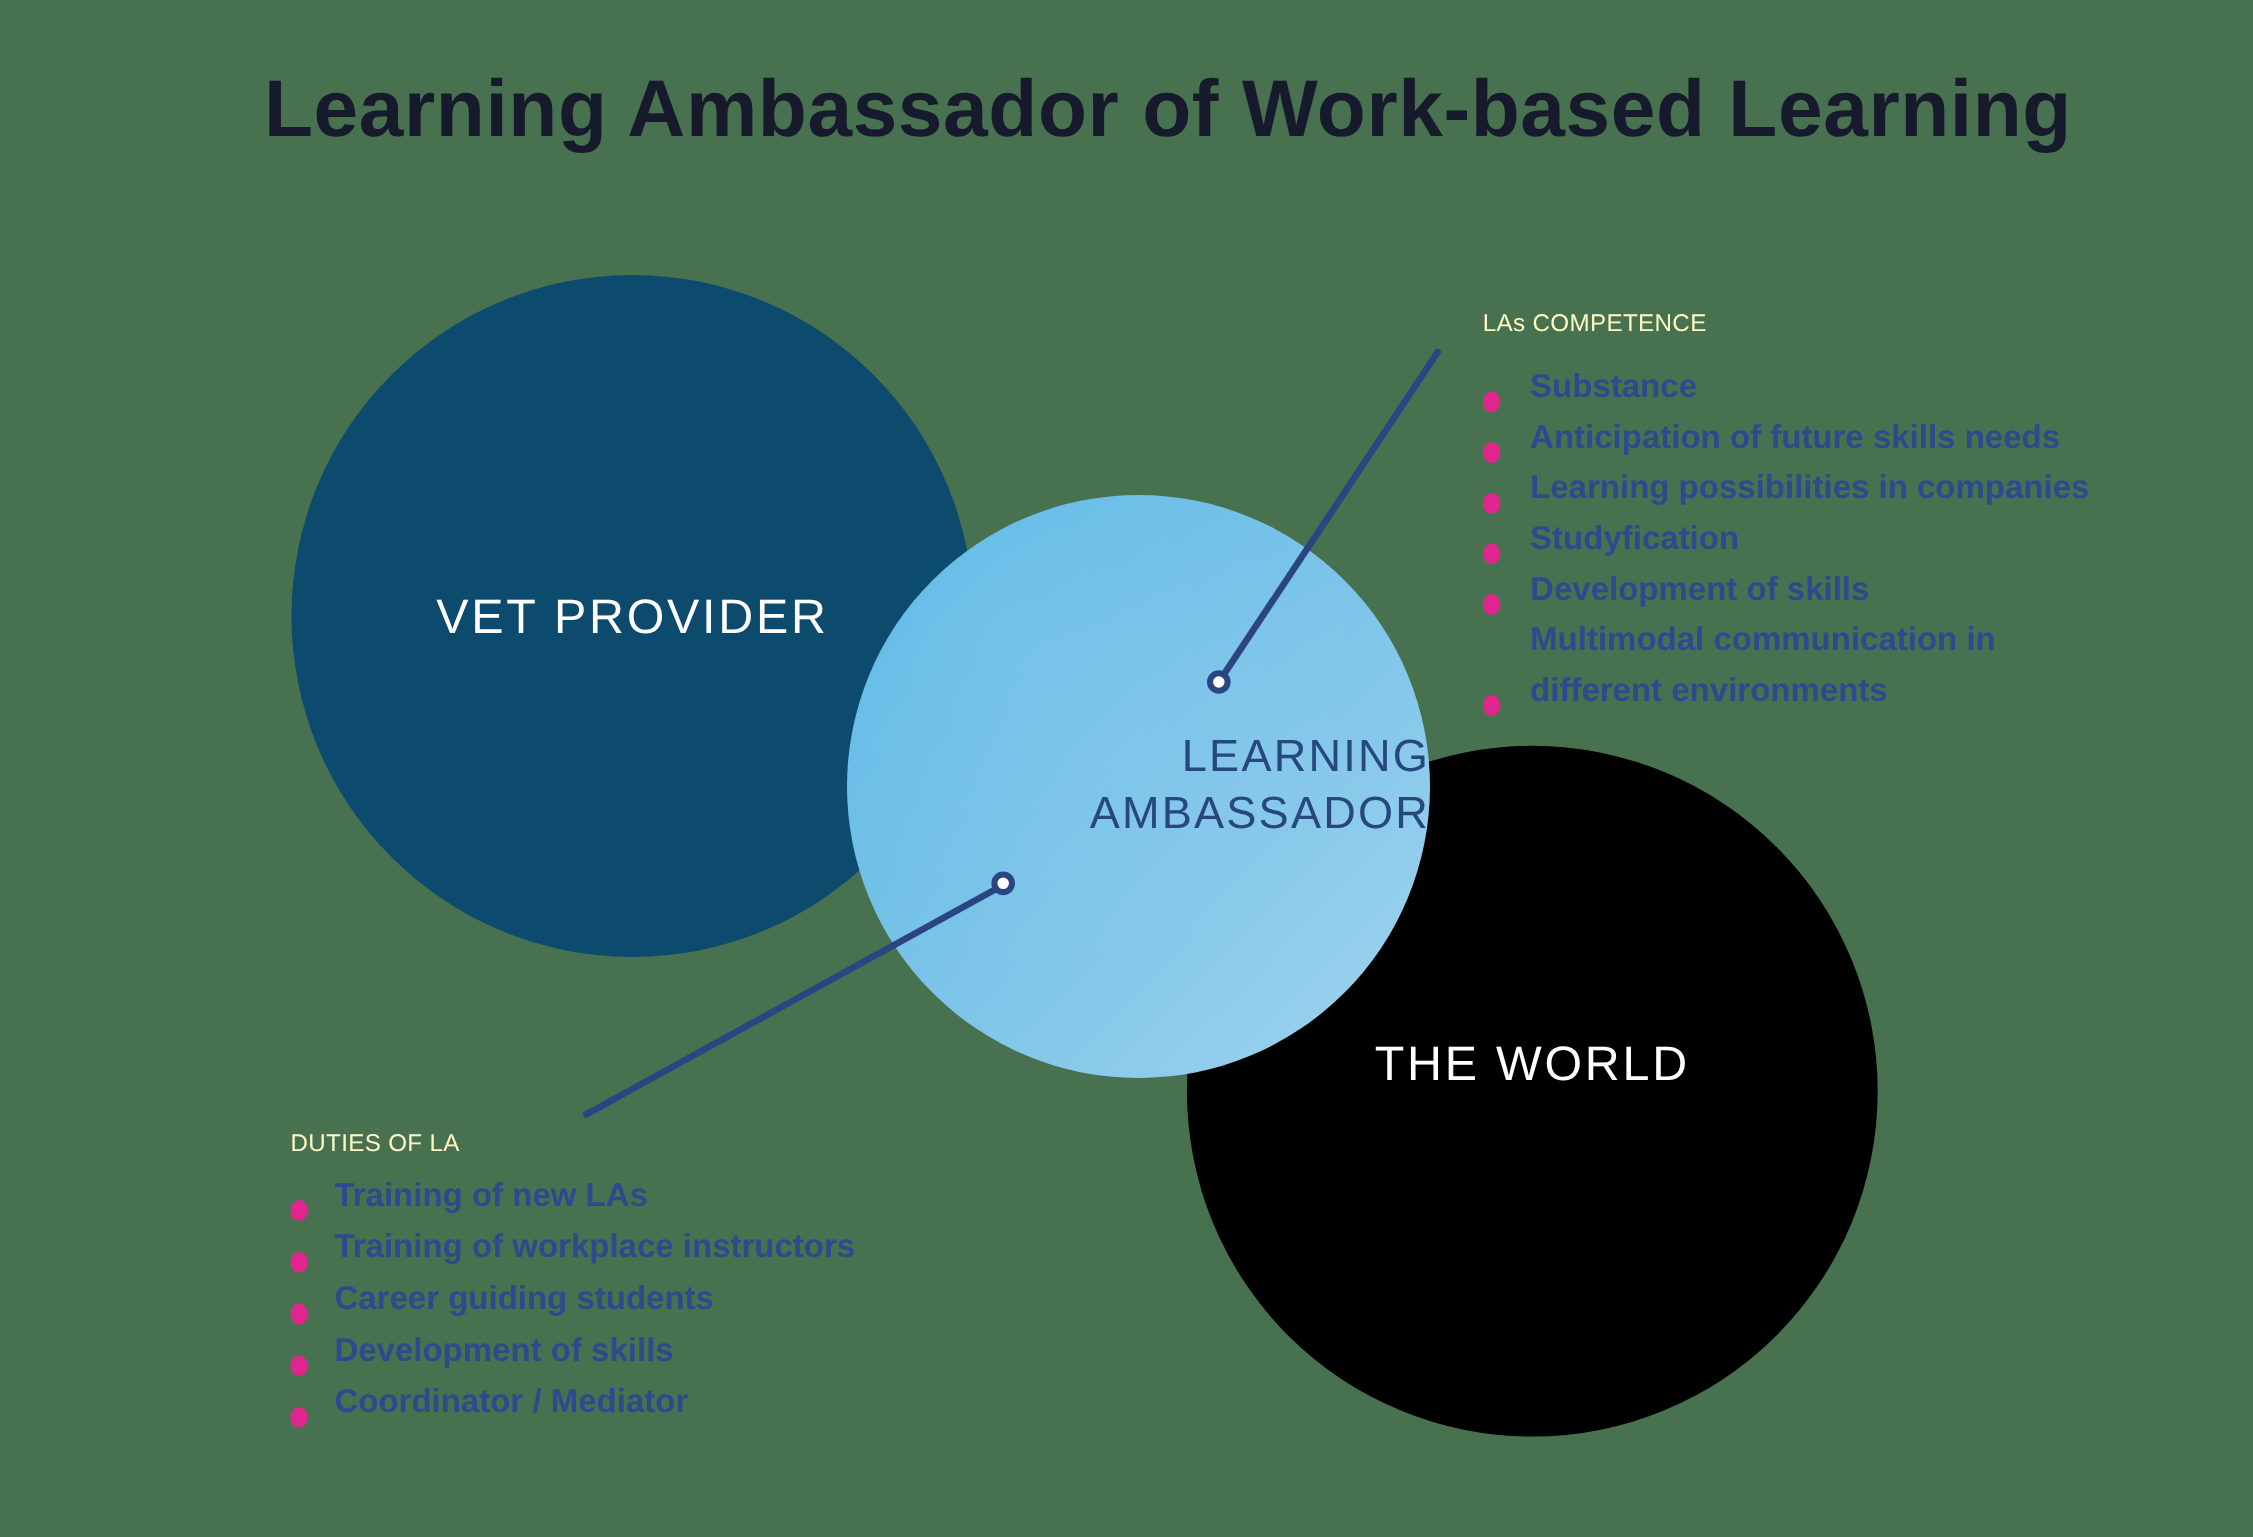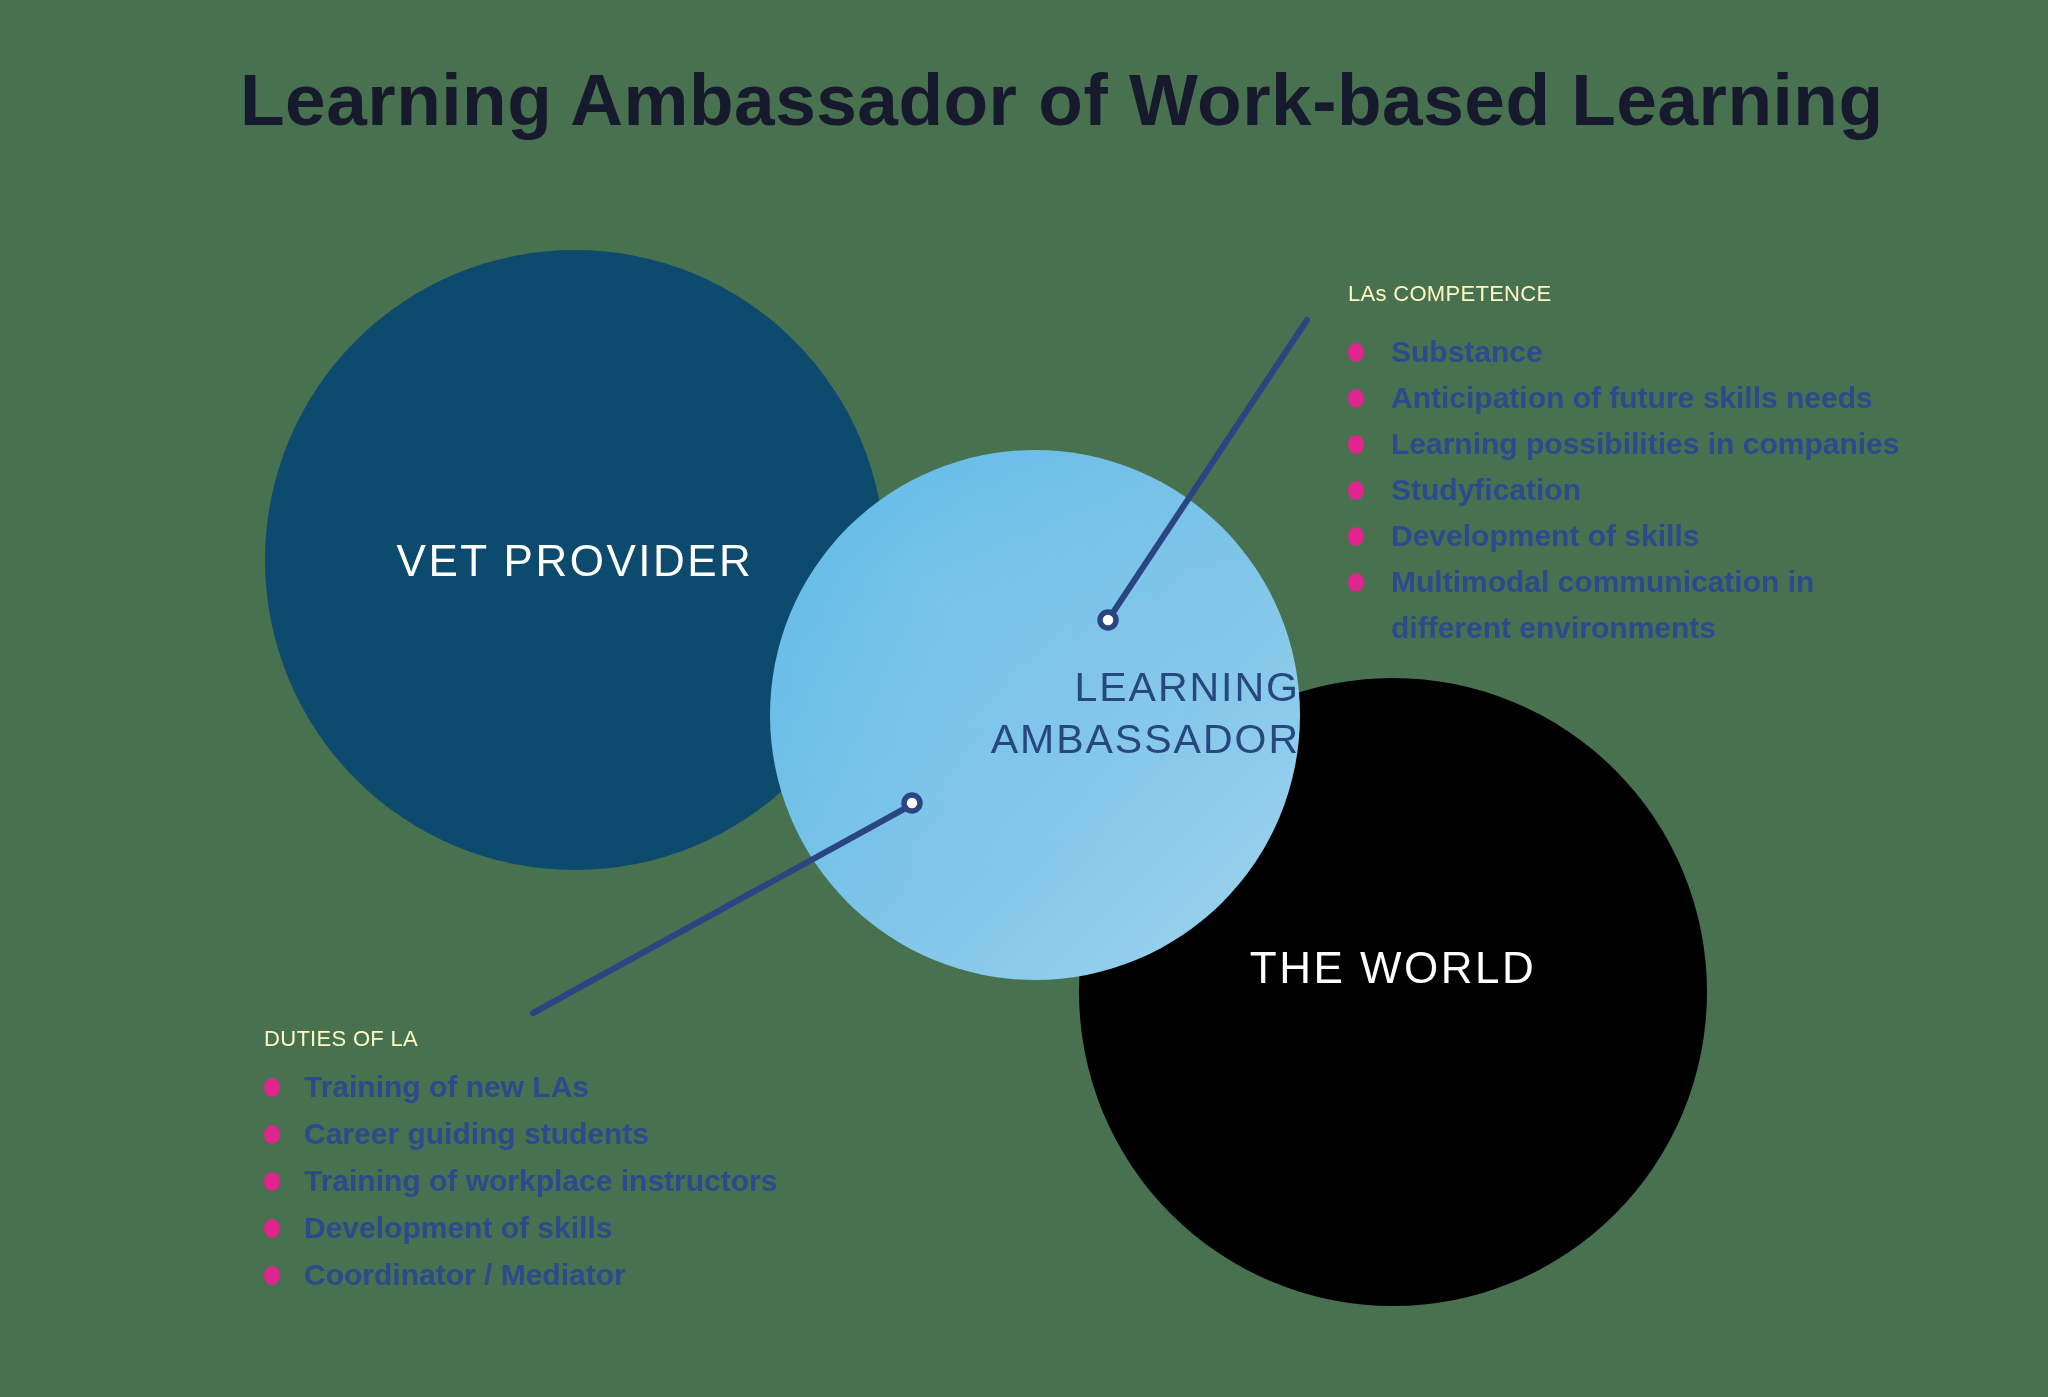--- a/index.html
+++ b/index.html
@@ -48,21 +48,21 @@
   svg.connectors{
     position:absolute;left:0;top:0;z-index:5;pointer-events:none;
   }
 
   .list{position:absolute;z-index:6;color:#2C4B8F;}
   .list h2{
     margin:0;font-size:22px;font-weight:400;letter-spacing:.3px;
     color:#fef9c3;
   }
   .list ul{list-style:none;margin:0;padding:0;}
-  .list li{display:flex;align-items:flex-start;}
+  .list li{display:flex;align-items:flex-end;}
   .dot{
     flex:0 0 auto;width:16px;height:19px;border-radius:50%;
     background:#E0258F;margin-top:14px;
   }
   .item-text{
     font-size:30px;font-weight:700;line-height:46px;
     white-space:pre-line;
   }
   .list-competence{left:1348px;top:281px;width:640px;}
   .list-competence ul{margin-top:22px;}
@@ -136,25 +136,25 @@
 
   <section class="list list-duties">
     <h2>DUTIES OF LA</h2>
     <ul>
       <li>
         <span class="dot"></span>
         <span class="item-text">Training of new LAs</span>
       </li>
       <li>
         <span class="dot"></span>
-        <span class="item-text">Career guiding students</span>
+        <span class="item-text">Training of workplace instructors</span>
       </li>
       <li>
         <span class="dot"></span>
-        <span class="item-text">Training of workplace instructors</span>
+        <span class="item-text">Career guiding students</span>
       </li>
       <li>
         <span class="dot"></span>
         <span class="item-text">Development of skills</span>
       </li>
       <li>
         <span class="dot"></span>
         <span class="item-text">Coordinator / Mediator</span>
       </li>
     </ul>

